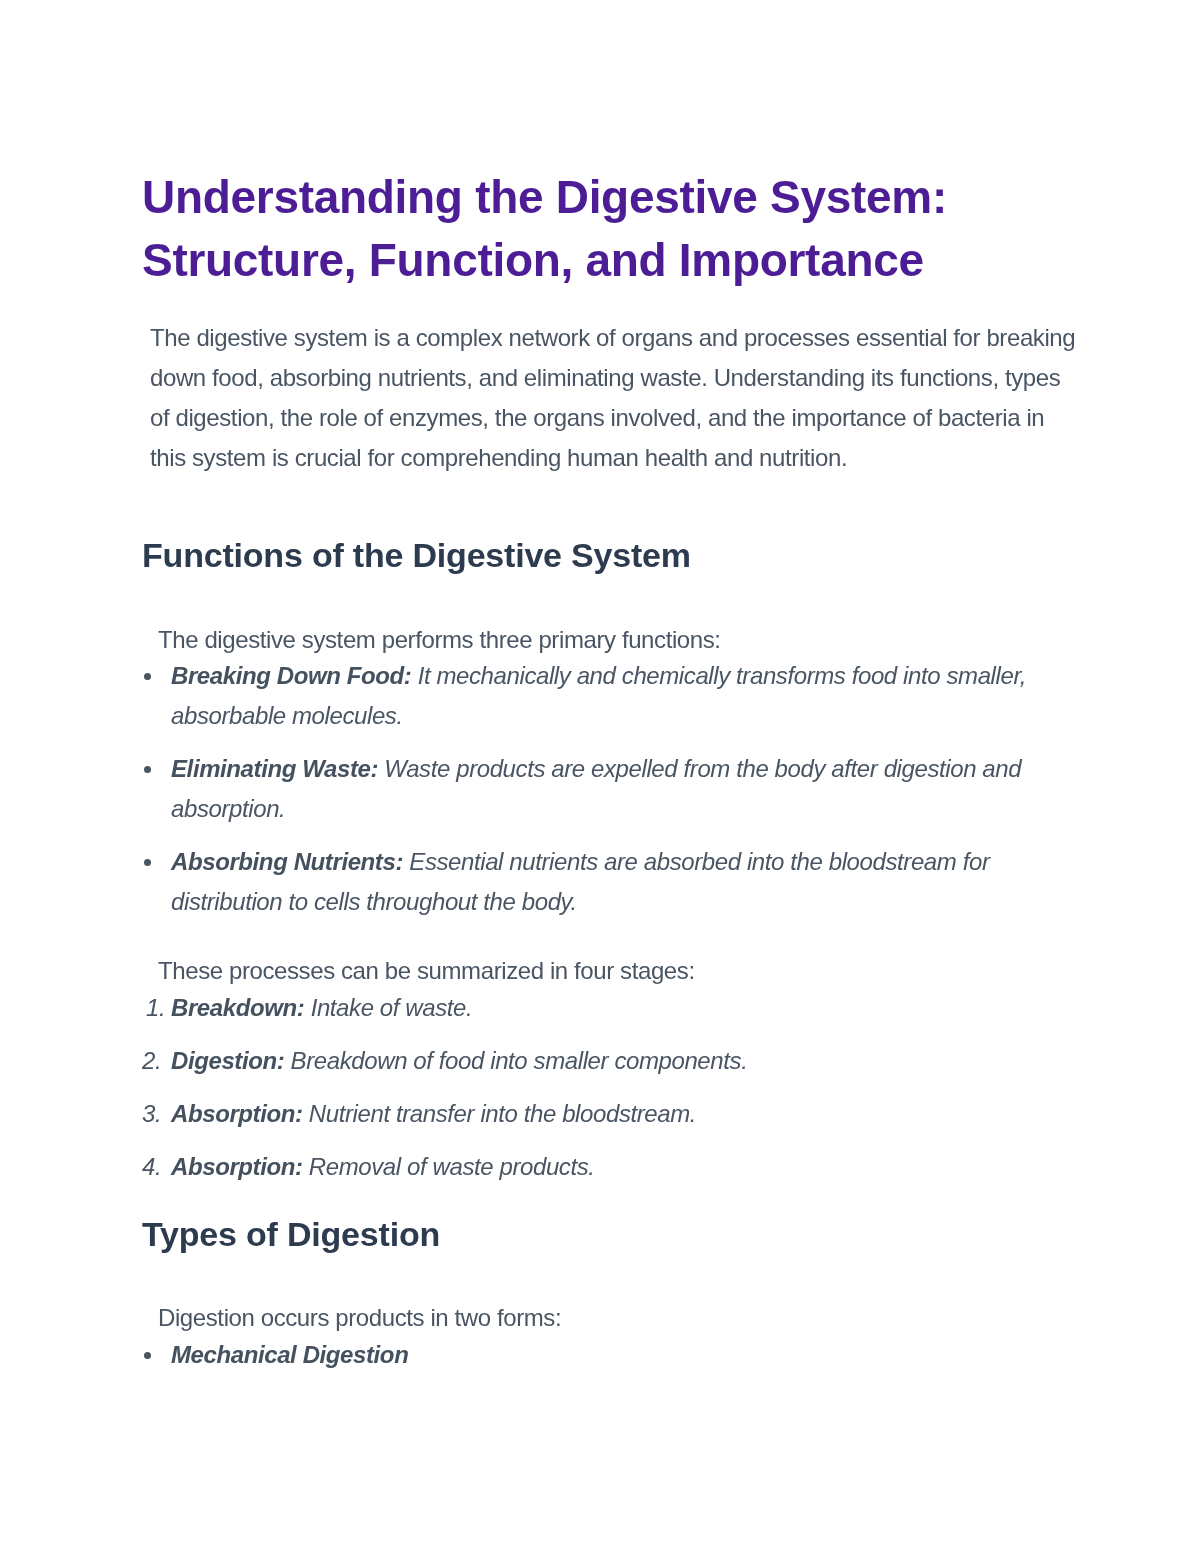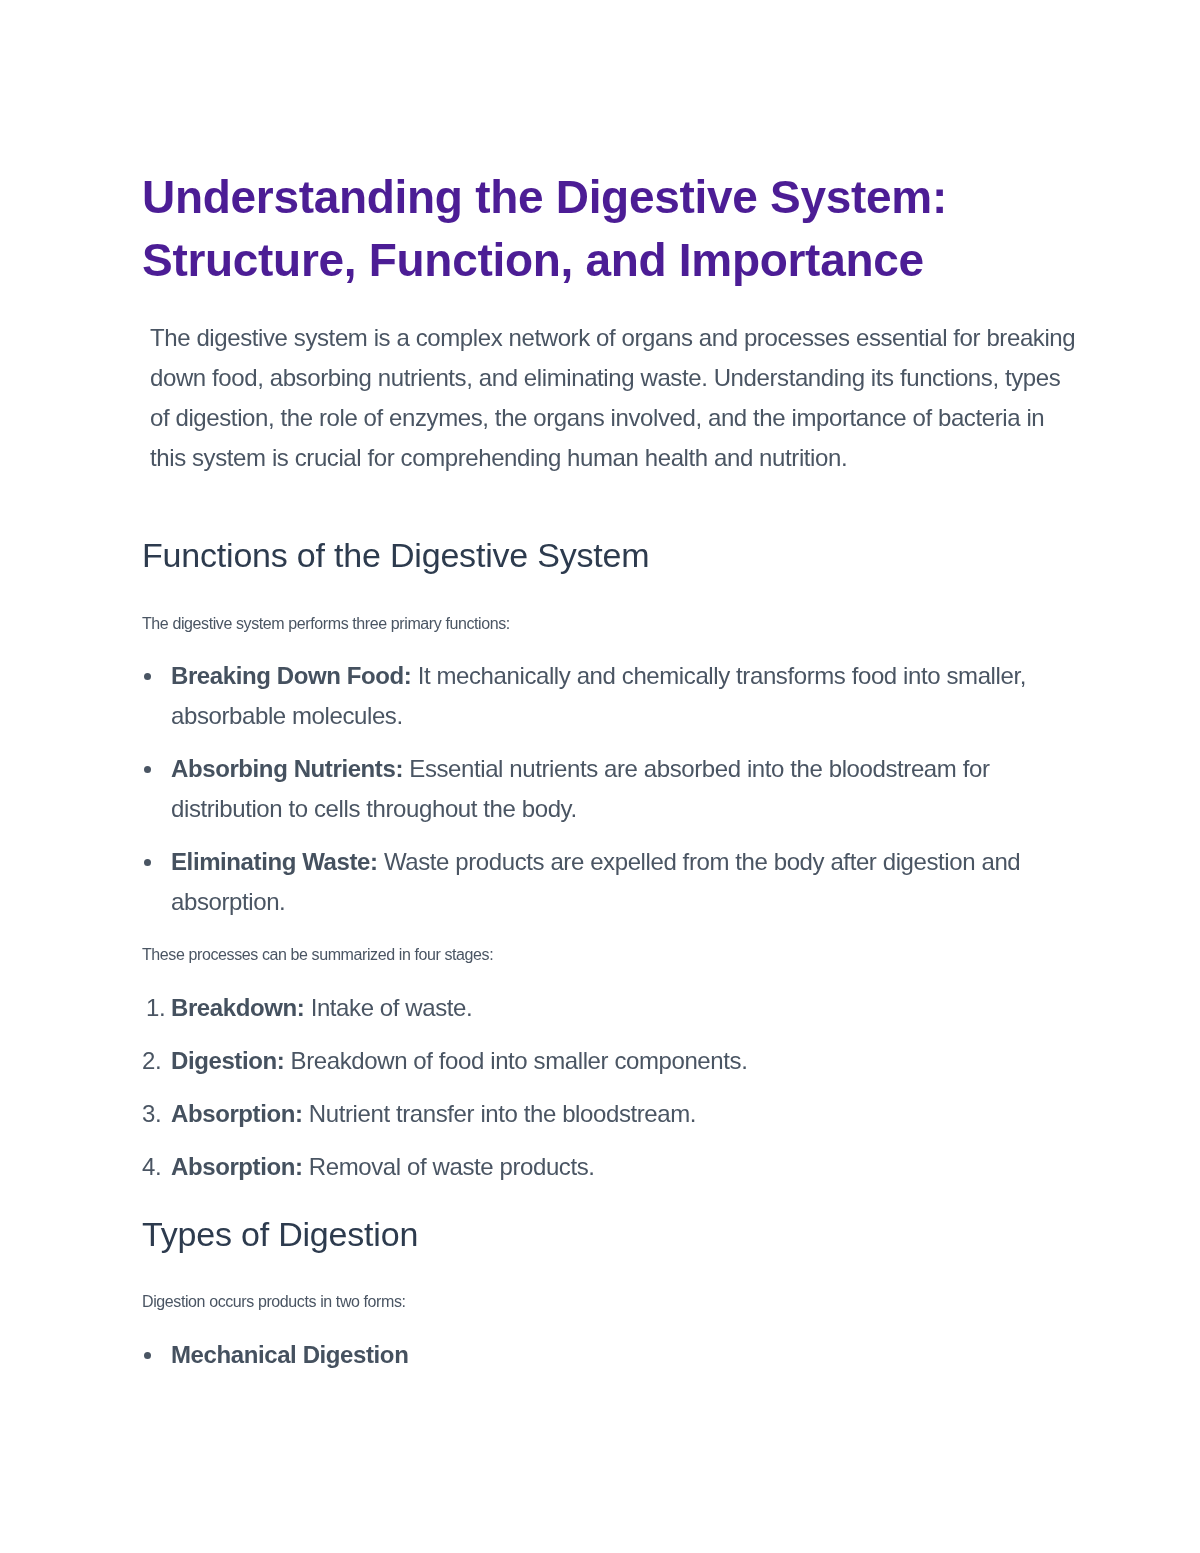--- a/index.html
+++ b/index.html
@@ -13,28 +13,28 @@
       position: absolute; top: 166px; left: 0; margin: 0;
       font-size: 46px; line-height: 63px; font-weight: 700;
       color: #4c1d95; letter-spacing: -0.3px; width: 920px;
     }
     .intro {
       position: absolute; top: 310px; left: 0; margin: 8px; width: 930px;
       font-size: 24px; line-height: 40px; letter-spacing: -0.4px;
     }
     h2 {
       position: absolute; left: 0; margin: 0;
-      font-size: 34px; line-height: 44px; font-weight: 400; color: #2d3b4e;
+      font-size: 34px; line-height: 44px; font-weight: 700; color: #2d3b4e;
       letter-spacing: -0.2px;
     }
     .para {
-      position: absolute; left: 0; margin: 0;
-      font-size: 16px; line-height: 40px; letter-spacing: -0.4px;
+      position: absolute; left: 0; margin: 16px;
+      font-size: 24px; line-height: 40px; letter-spacing: -0.4px;
     }
-    ul.bullets, ol.steps { position: absolute; left: 0; margin: 0; padding: 0; list-style: none; width: 900px; }
+    ul.bullets, ol.steps { position: absolute; left: 0; margin: 0; padding: 0; list-style: none; width: 900px; font-style: italic; }
     ul.bullets li {
       position: relative; padding-left: 29px; margin: 0 0 13px 0;
       font-size: 24px; line-height: 40px; letter-spacing: -0.4px;
     }
     ul.bullets li .dot {
       position: absolute; left: 2px; top: 17px; width: 7px; height: 7px;
       border-radius: 50%; background: #4a5563;
     }
     ol.steps li {
       position: relative; padding-left: 29px; margin: 0 0 13px 0;
@@ -53,25 +53,25 @@
   <h2 style="top:533px;">Functions of the Digestive System</h2>
   <p class="para" style="top:604px;">The digestive system performs three primary functions:</p>
 
   <ul class="bullets" style="top:656px;">
     <li>
       <span class="dot"></span>
       <b>Breaking Down Food:</b><span> It mechanically and chemically transforms food into smaller, absorbable molecules.</span>
     </li>
     <li>
       <span class="dot"></span>
-      <b>Absorbing Nutrients:</b><span> Essential nutrients are absorbed into the bloodstream for distribution to cells throughout the body.</span>
+      <b>Eliminating Waste:</b><span> Waste products are expelled from the body after digestion and absorption.</span>
     </li>
     <li>
       <span class="dot"></span>
-      <b>Eliminating Waste:</b><span> Waste products are expelled from the body after digestion and absorption.</span>
+      <b>Absorbing Nutrients:</b><span> Essential nutrients are absorbed into the bloodstream for distribution to cells throughout the body.</span>
     </li>
   </ul>
 
   <p class="para" style="top:935px;">These processes can be summarized in four stages:</p>
 
   <ol class="steps" style="top:988px;">
     <li>
       <span class="num" style="left:4px;">1.</span>
       <b>Breakdown:</b><span> Intake of waste.</span>
     </li>

